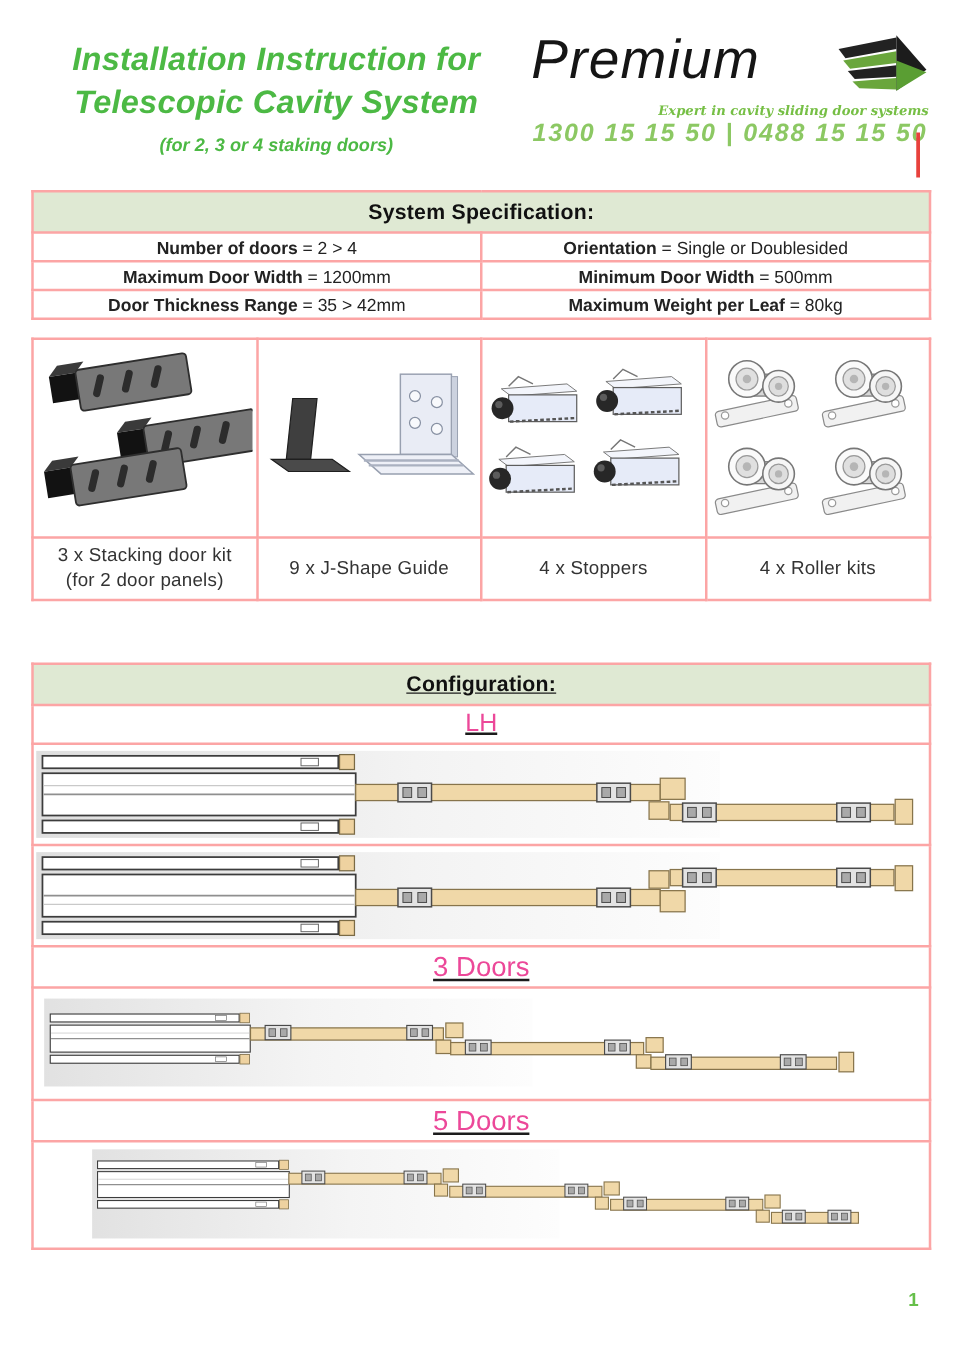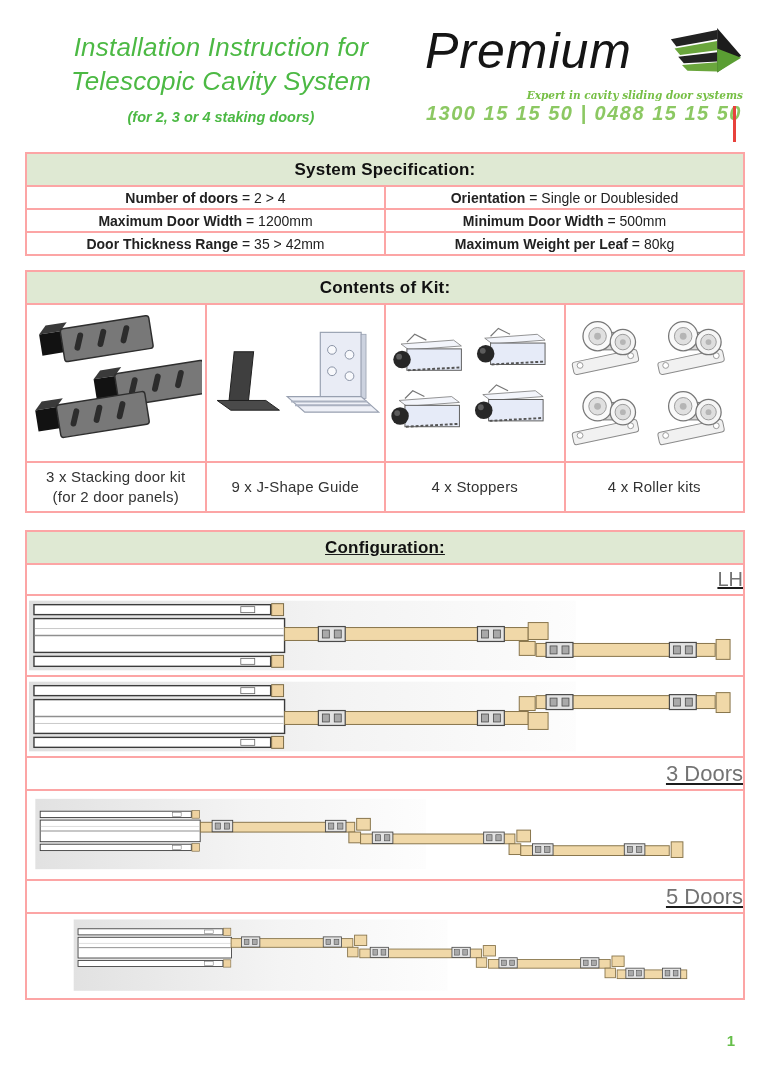--- a/index.html
+++ b/index.html
@@ -8,29 +8,29 @@
   .page {
     position: relative;
     width: 768px; height: 1086px;
     background: #ffffff;
     overflow: hidden;
   }
   
   .header { position: absolute; top: 26px; left: 25px; width: 720px; height: 112px; }
   .titles { position: absolute; left: 0; top: 4px; width: 392px; text-align: center; }
   .title-line {
-    font-size: 26px; font-weight: 400; font-style: italic;
+    font-size: 26px; font-weight: 700; font-style: italic;
     color: #4cb944; line-height: 1.32; letter-spacing: 0.2px;
   }
   .subtitle {
     margin-top: 10px; font-size: 14.5px; font-weight: 700; font-style: italic; color: #4cb944;
   }
   .logo { position: absolute; right: 2px; top: 0; width: 318px; height: 112px; }
   .brand-top {
-    font-size: 50px; font-style: italic; font-weight: 400; color: #151515;
+    font-size: 44px; font-style: italic; font-weight: 400; color: #151515;
     letter-spacing: 1px; line-height: 1; white-space: nowrap;
   }
   .logo-mark { position: absolute; right: 0; top: 2px; }
   .brand-bottom {
     font-size: 22px; font-style: italic; font-weight: 700; color: #76bf45;
     margin: -4px 0 0 70px; letter-spacing: 2px; white-space: nowrap;
   }
   .tagline {
     font-family: "DejaVu Serif", serif; font-style: italic; font-weight: 700;
     font-size: 10.5px; color: #76bf45; text-align: right; margin-top: 13px;
@@ -48,21 +48,21 @@
     background: #dfe9d3; font-size: 17px; font-weight: 800; color: #111;
     height: 33px; letter-spacing: 0.2px;
   }
   .spec-table { position: absolute; left: 25px; top: 152px; }
   .spec-cell { height: 23px; font-size: 14px; color: #222; }
   .spec-cell b { font-weight: 800; }
   .kit-table { position: absolute; left: 25px; top: 270px; }
   .kit-img-cell { height: 155px; padding: 4px 2px; }
   .kit-label-cell { height: 50px; font-size: 15px; color: #333; line-height: 1.35; letter-spacing: 0.2px; }
   .cfg-table { position: absolute; left: 25px; top: 530px; text-decoration: underline; }
-  .cfg-label { font-weight: 400; color: #737373; text-align: right; }
+  .cfg-label { font-weight: 400; color: #ec4899; }
   .cfg-label-sm { height: 31px; font-size: 20px; }
   .cfg-label-lg { height: 33px; font-size: 22px; }
   .cfg-img-cell { padding: 2px 1px; }
   .cfg-img-cell svg { display: block; }
   
   .footer-pagenum {
     position: absolute; right: 33px; top: 1032px;
     font-size: 15px; font-weight: 700; color: #66bf4a;
   }
   .defs-holder { position: absolute; width: 0; height: 0; overflow: hidden; }
@@ -188,23 +188,20 @@
     </tr>
     <tr>
       <td class="spec-cell"><b>Door Thickness Range</b> <span>= 35 &gt; 42mm</span></td>
       <td class="spec-cell"><b>Maximum Weight per Leaf</b> <span>= 80kg</span></td>
     </tr>
   </tbody>
     </table>
 
   <table class="kit-table">
     <tbody>
-        <tr>
-      <td colspan="4" class="tbl-head">Contents of Kit:</td>
-    </tr>
     <tr>
       <td class="kit-img-cell">
         <svg width="172" height="144" viewBox="0 0 176 148">
           <g transform="translate(10,20) rotate(-9)">
             <polygon points="-2,6 6,-2 28,-2 20,6" fill="#3a3a3a"></polygon>
             <rect x="-2" y="6" width="22" height="22" fill="#121212"></rect>
             <rect x="20" y="4" width="92" height="34" rx="3" fill="#787878" stroke="#2e2e2e" stroke-width="1.5"></rect>
             <g fill="#2c2c2c">
               <rect x="34" y="10" width="6" height="19" rx="3" transform="rotate(22 37 20)"></rect>
               <rect x="58" y="10" width="6" height="19" rx="3" transform="rotate(22 61 20)"></rect>

